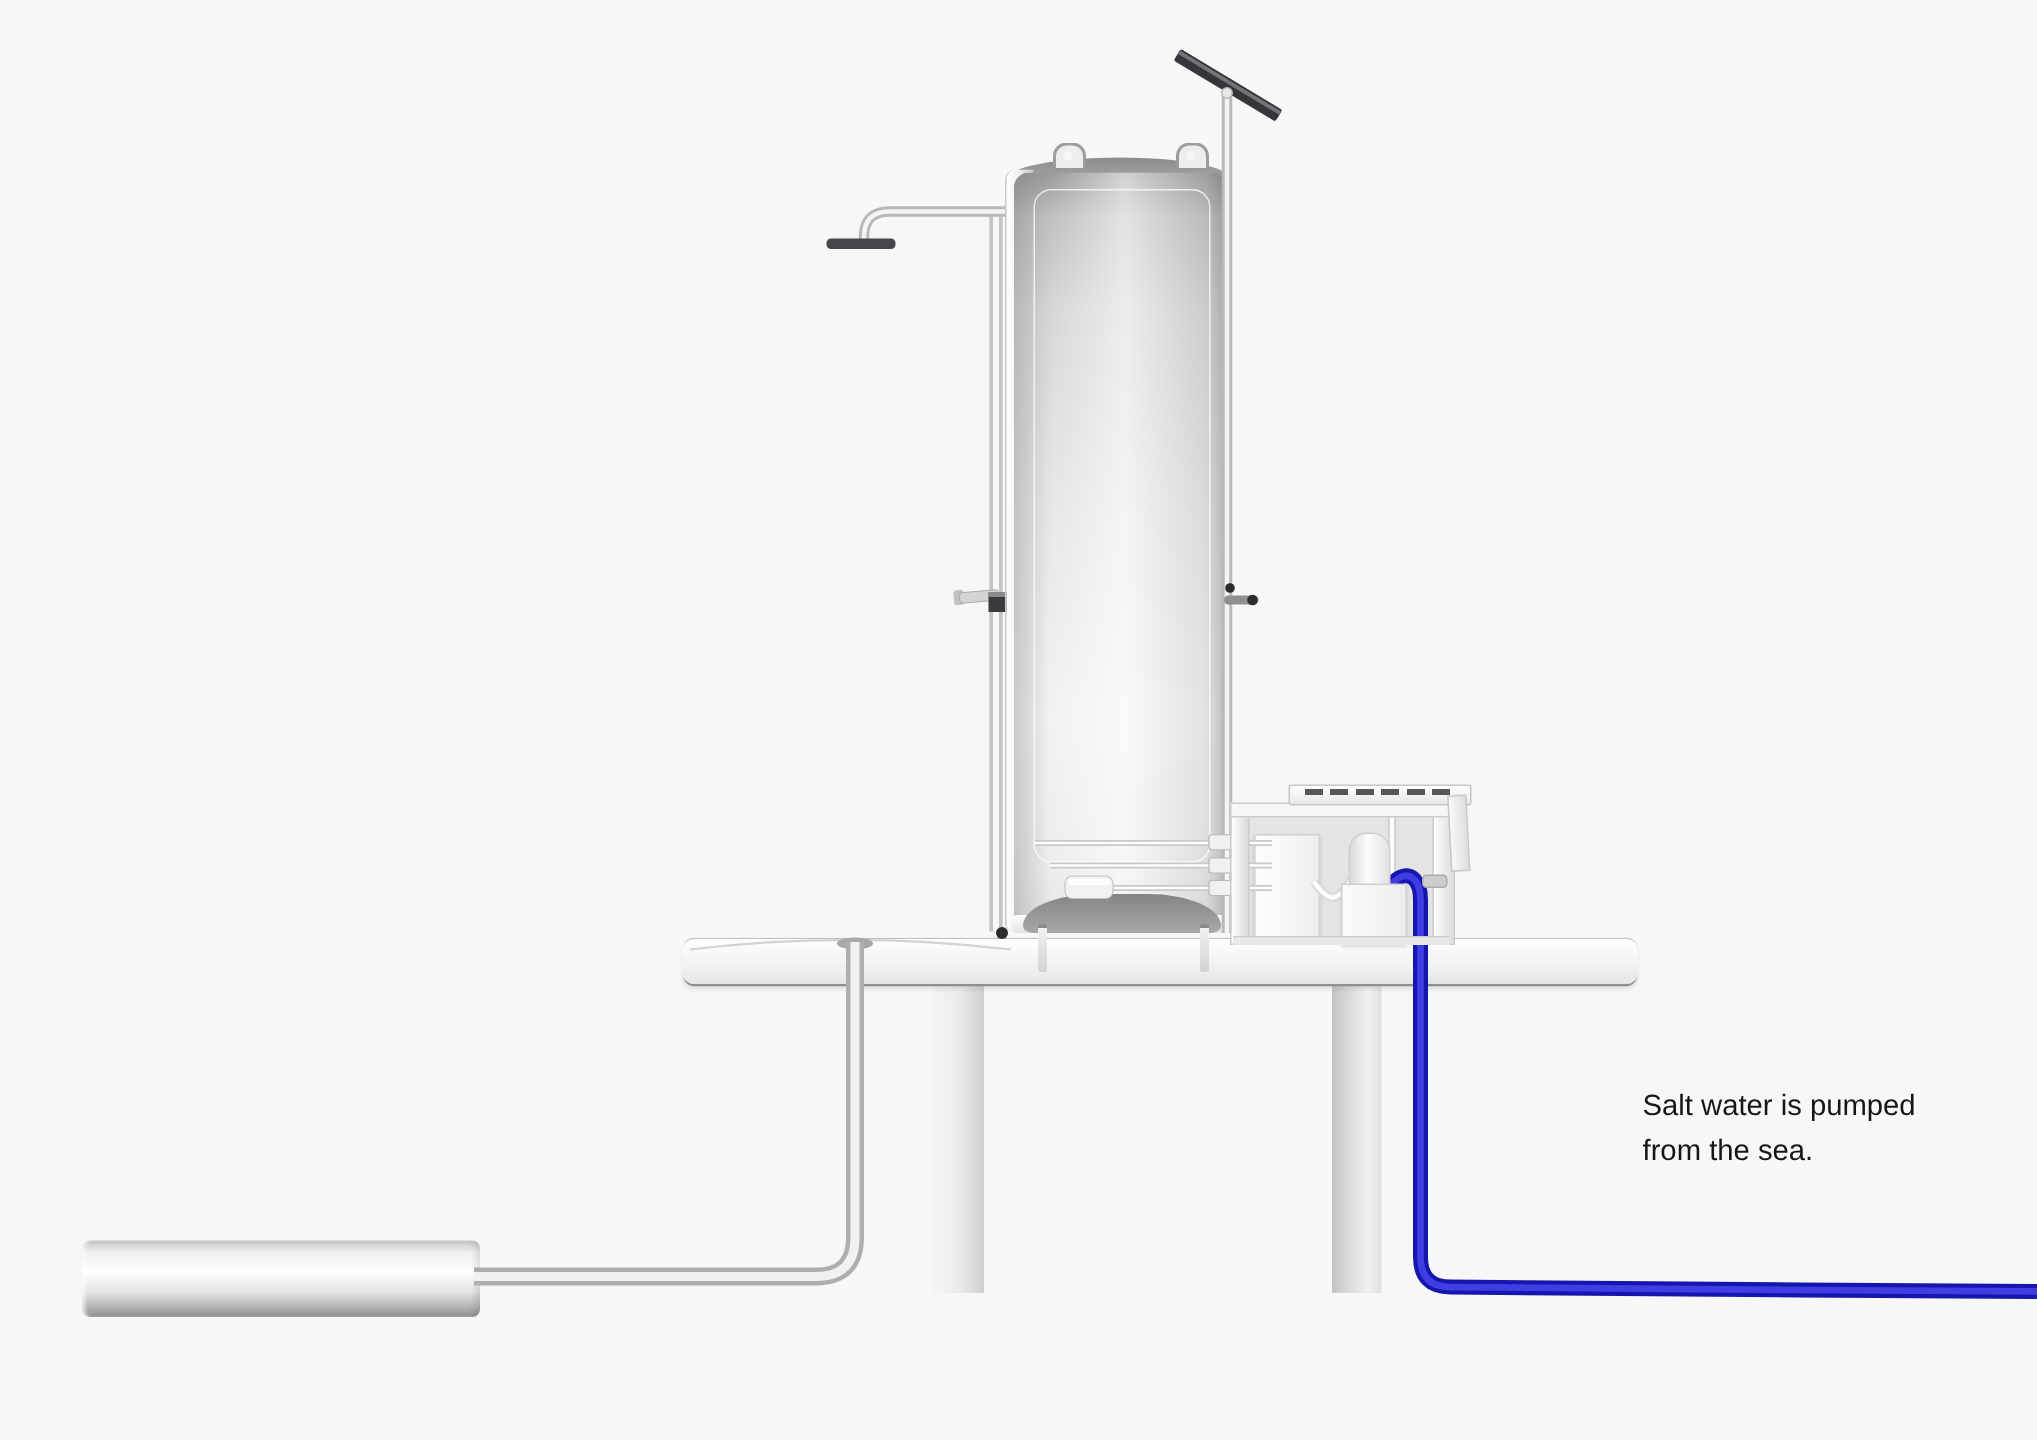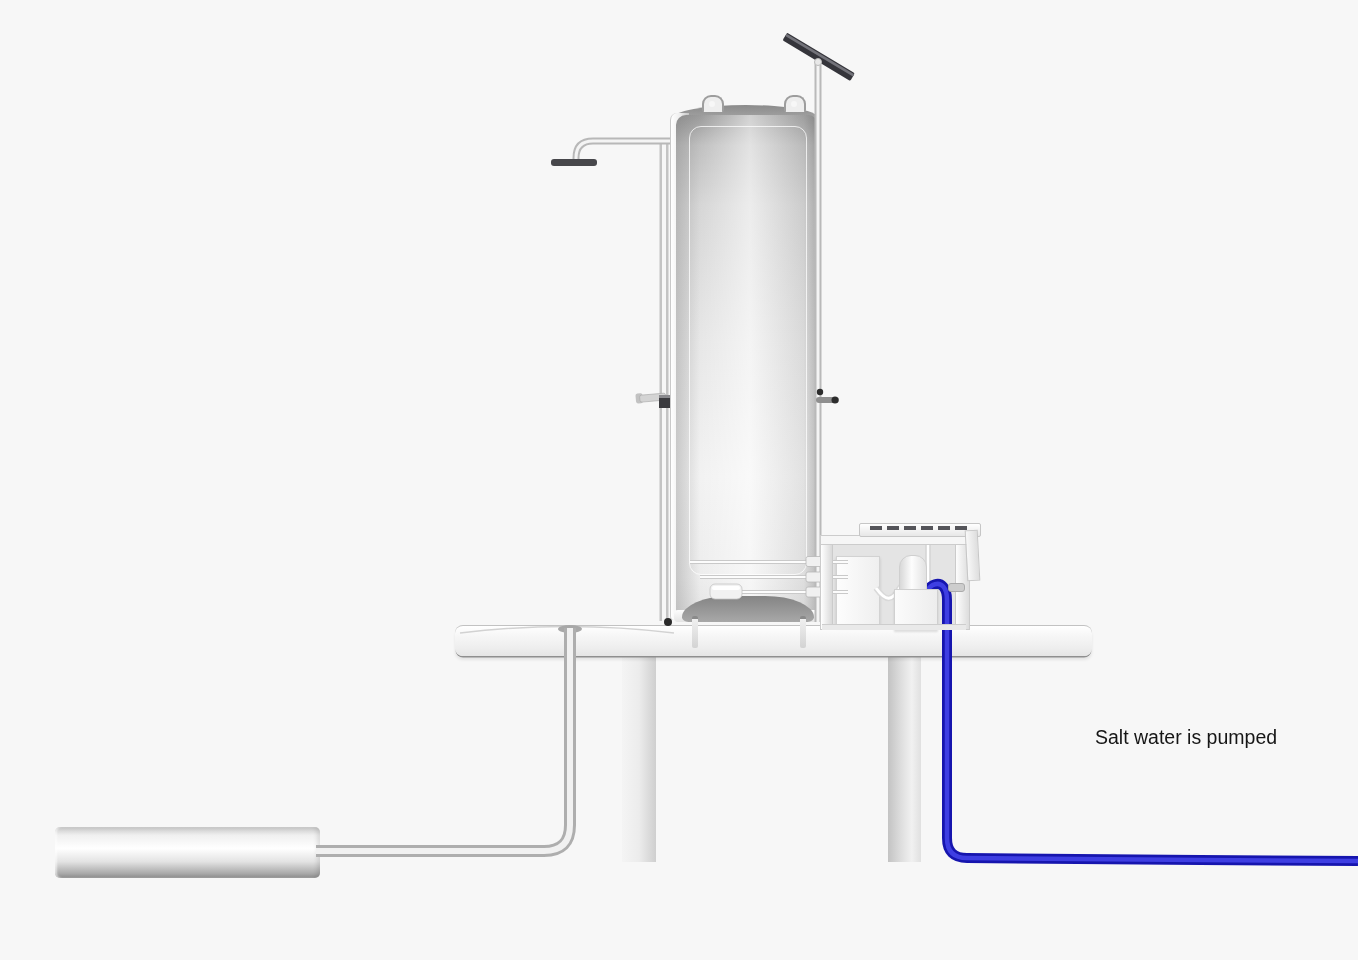--- a/index.html
+++ b/index.html
@@ -162,15 +162,16 @@
   <div class="abs box-topframe"></div>
   <div class="abs box-bottomframe"></div>
   <div class="abs lid">
     <div class="lid-slats"></div>
   </div>
   <div class="abs lid-flap"></div>
   <div class="abs box-handle"></div>
 
   <div class="abs annotation">
     <span>Salt water is pumped</span>
+    <span>from the sea.</span>
   </div>
 
 </div>
 
 </body></html>

